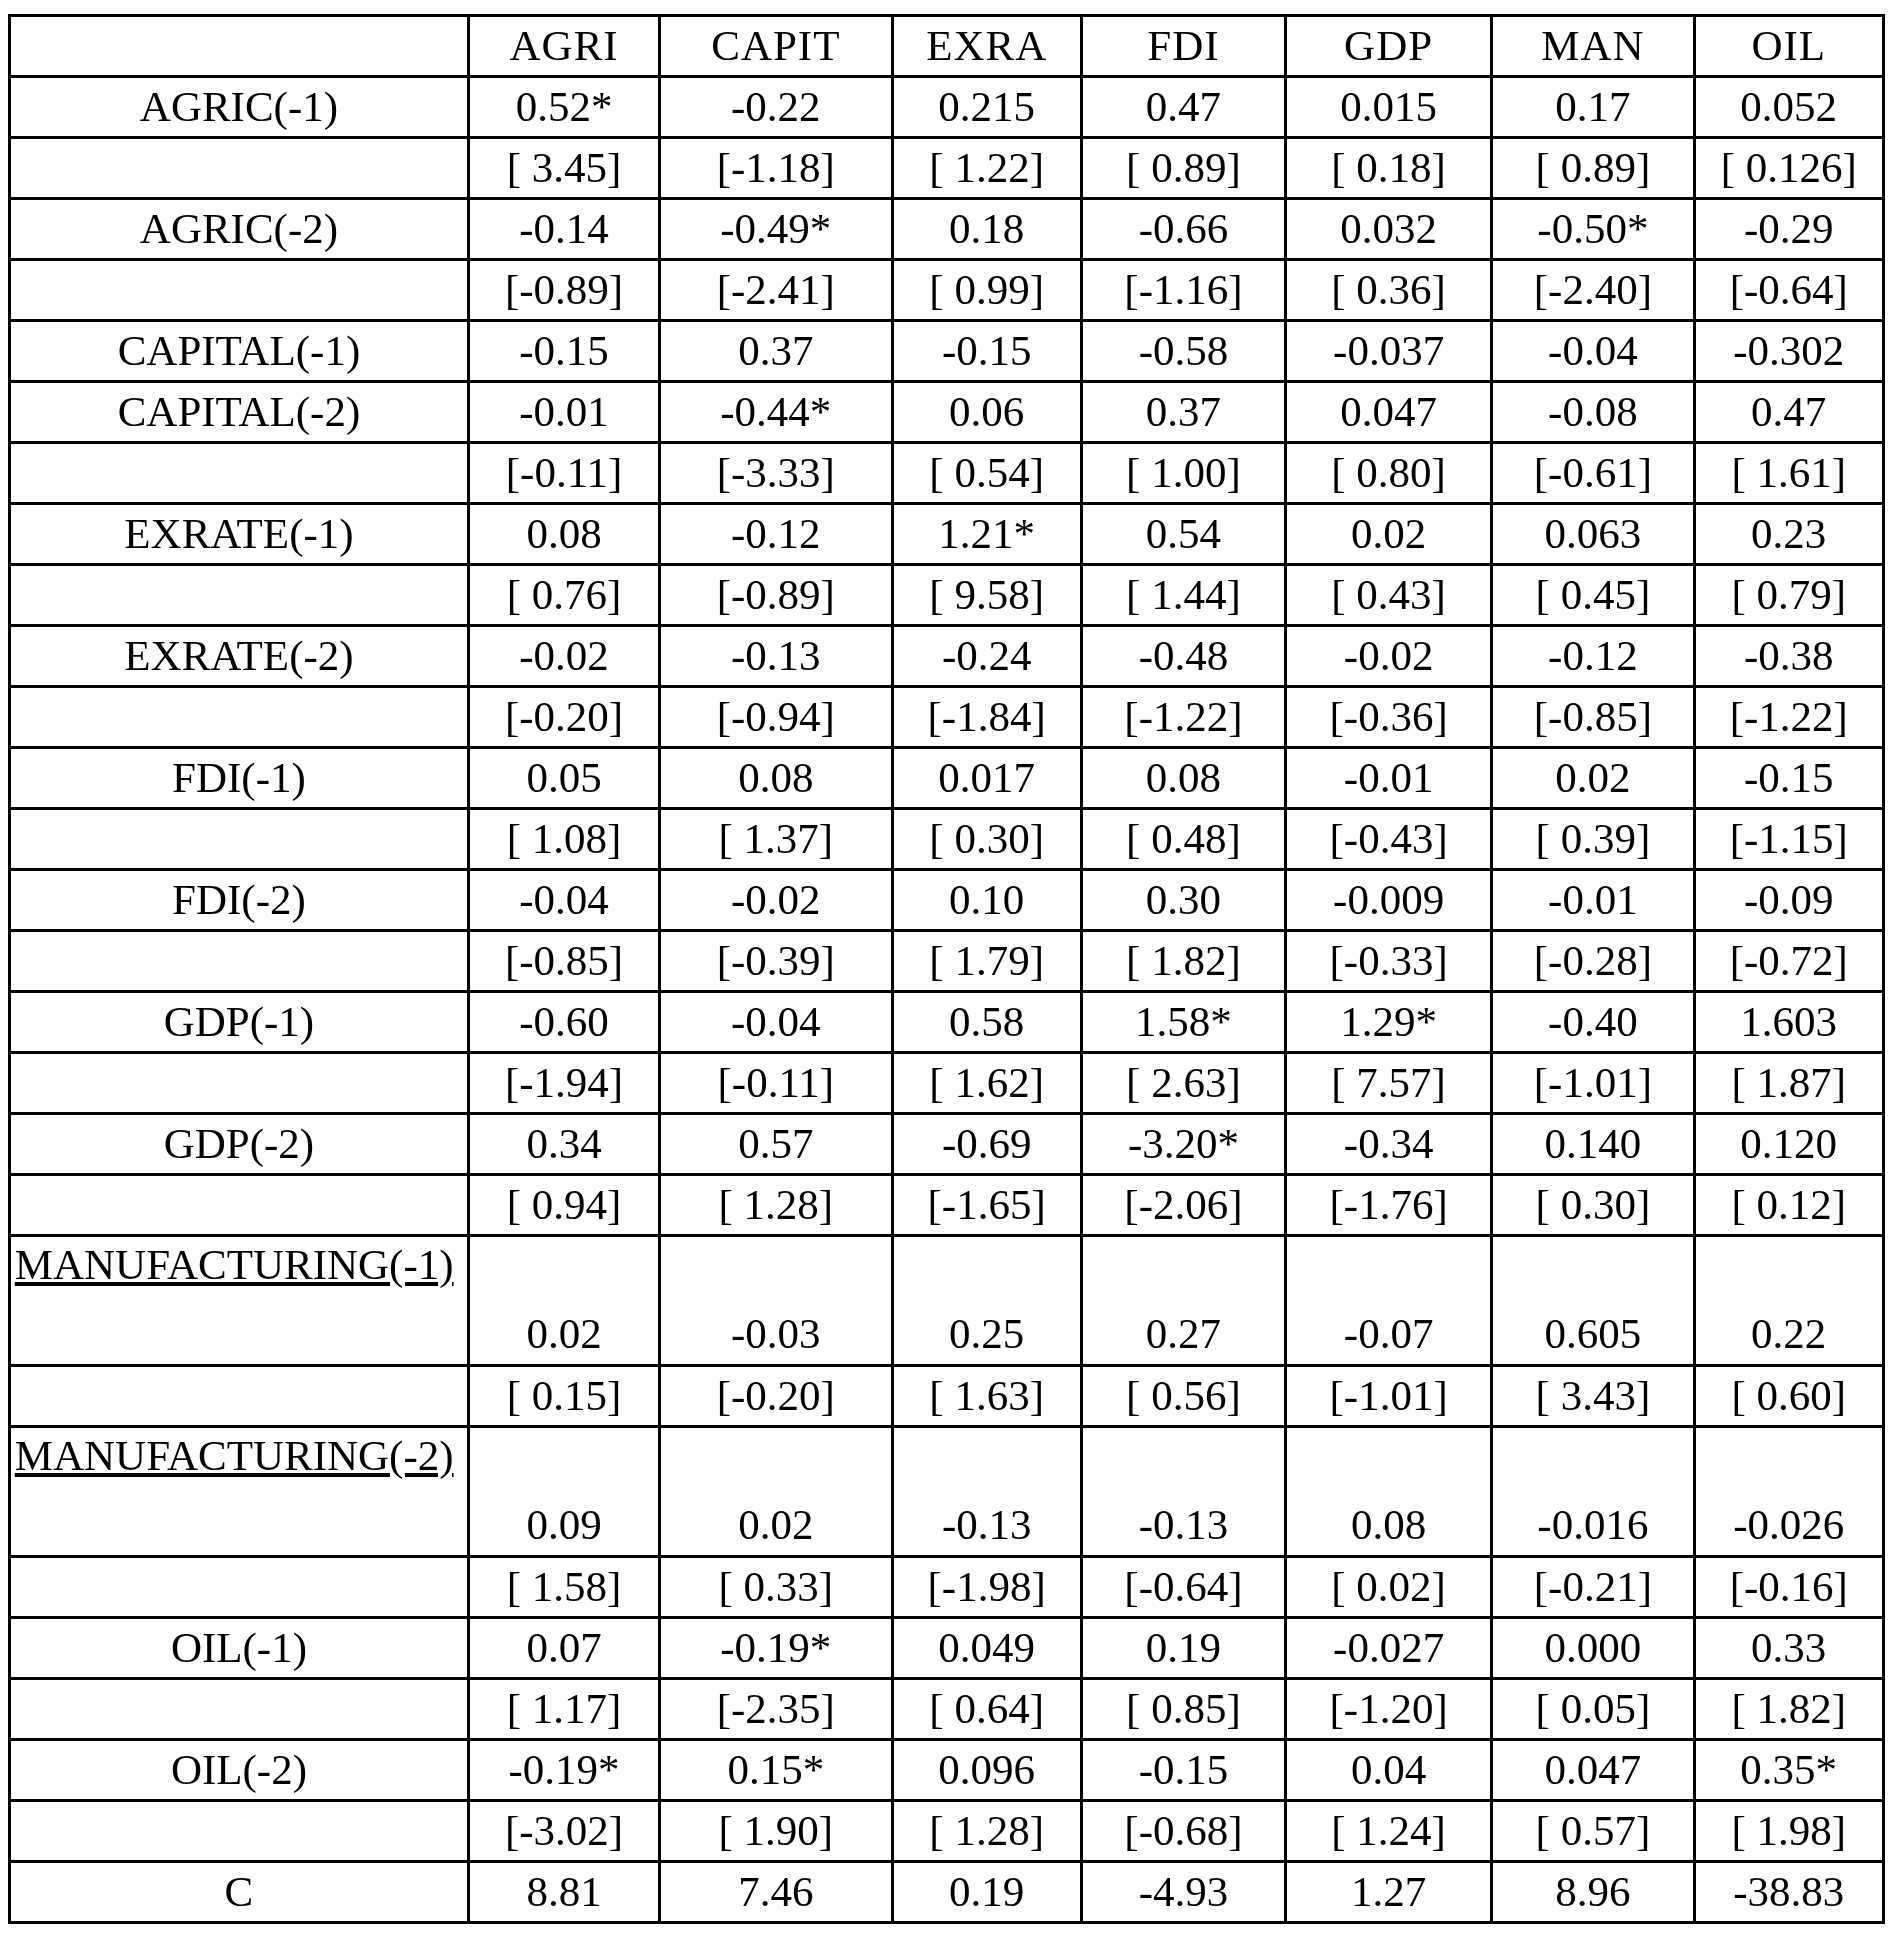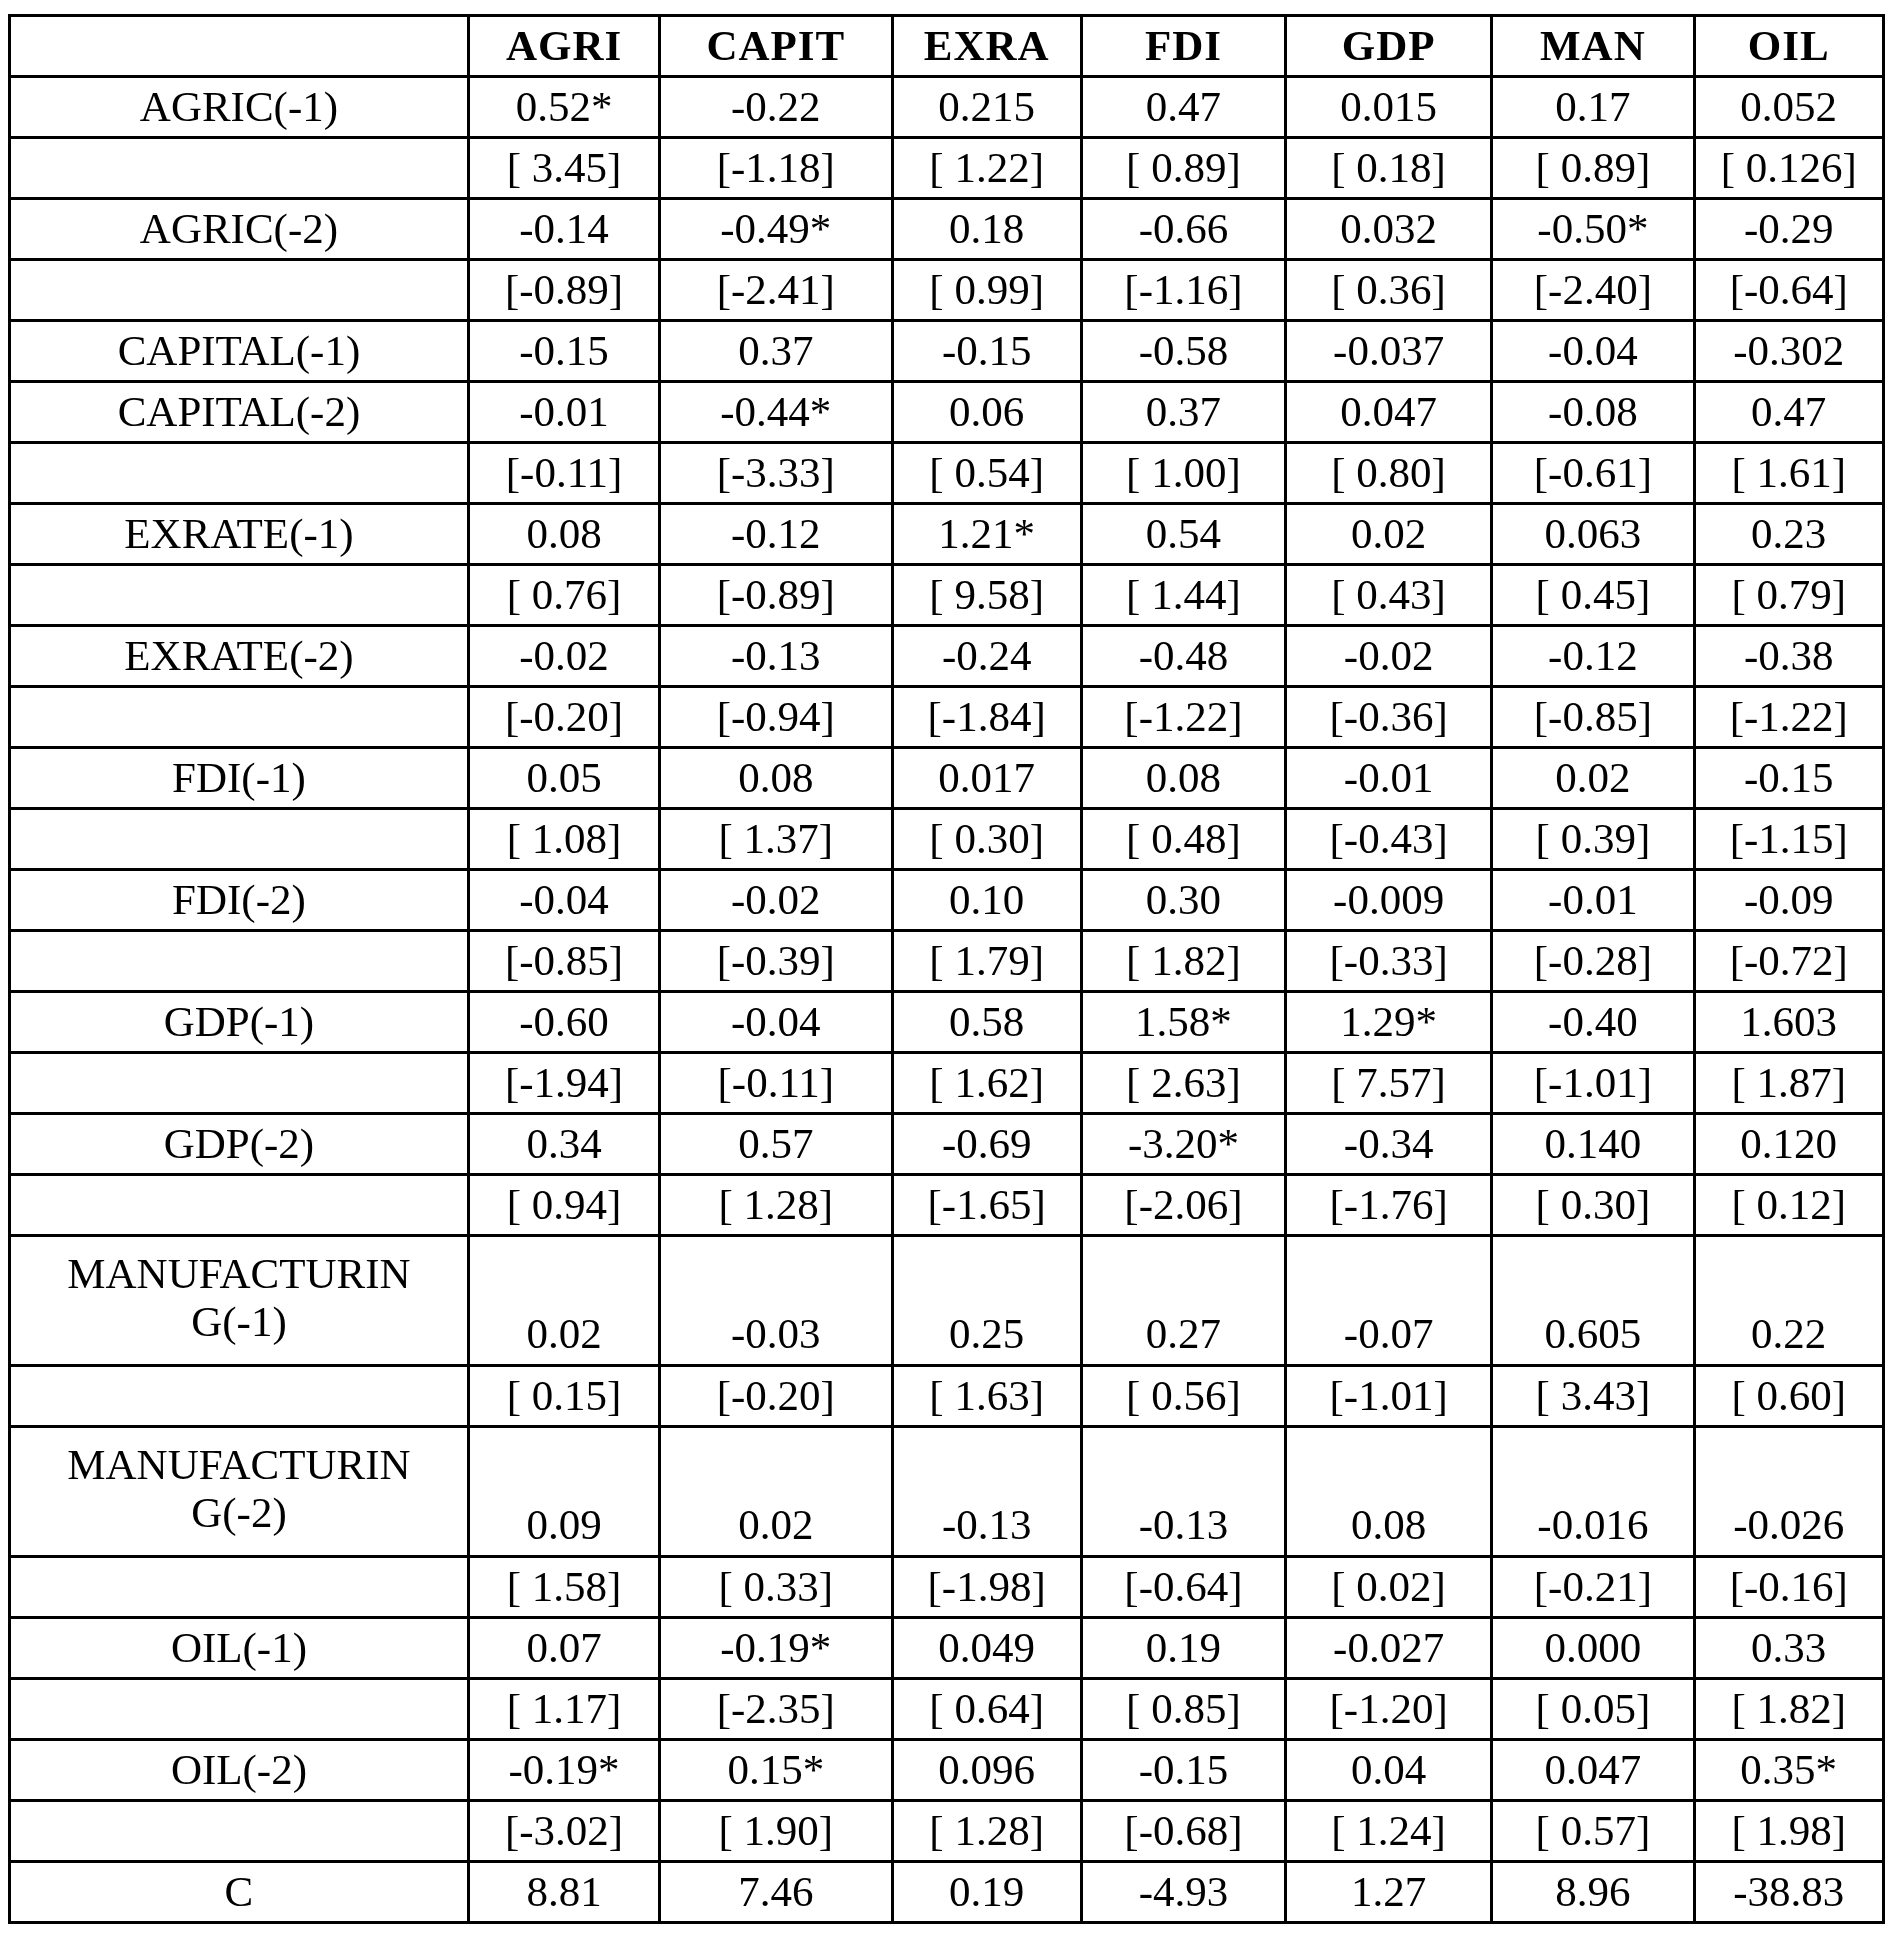--- a/index.html
+++ b/index.html
@@ -31,36 +31,37 @@
     border: 3px solid #000000;
     text-align: center;
     vertical-align: middle;
     padding: 0 3.9px;
     height: 58px;
     line-height: 1.12;
     overflow: hidden;
     white-space: pre;
   }
   th {
-    font-weight: bold;
+    font-weight: normal;
     letter-spacing: 1px;
   }
   tr.tall-row th, tr.tall-row td {
     height: 121px;
   }
   tr.tall-row td.value-cell {
     vertical-align: bottom;
     padding-bottom: 5.9px;
   }
   td.label-cell .tall-wrap {
     display: flex;
-    flex-direction: column;
-    justify-content: center;
+    flex-direction: row;
+    justify-content: flex-start;
     height: 115px;
     padding: 2px 0 5.9px 0;
+    text-decoration: underline;
   }
 </style>
 </head>
 <body>
 
 <table class="var-table">
   <colgroup>
     <col class="c0">
       <col class="c1">
       <col class="c2">

